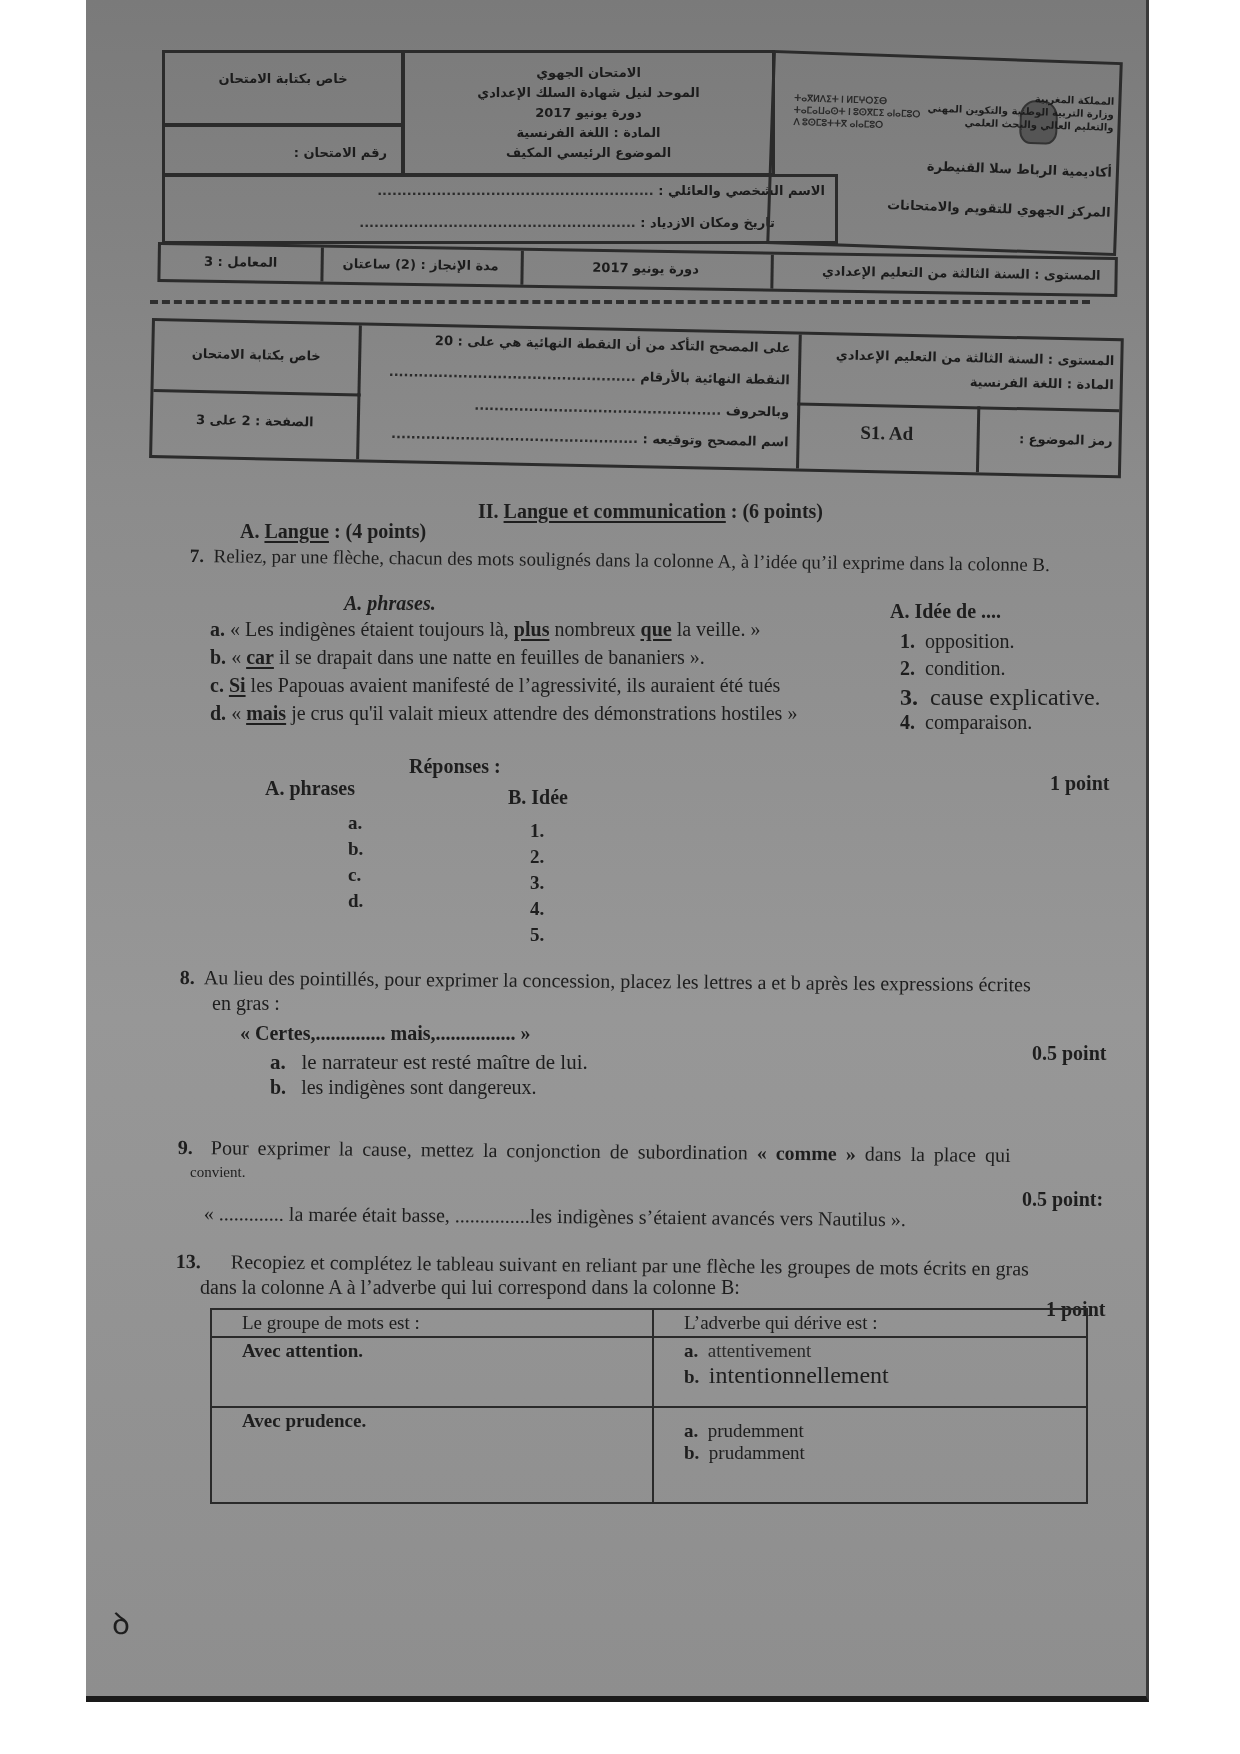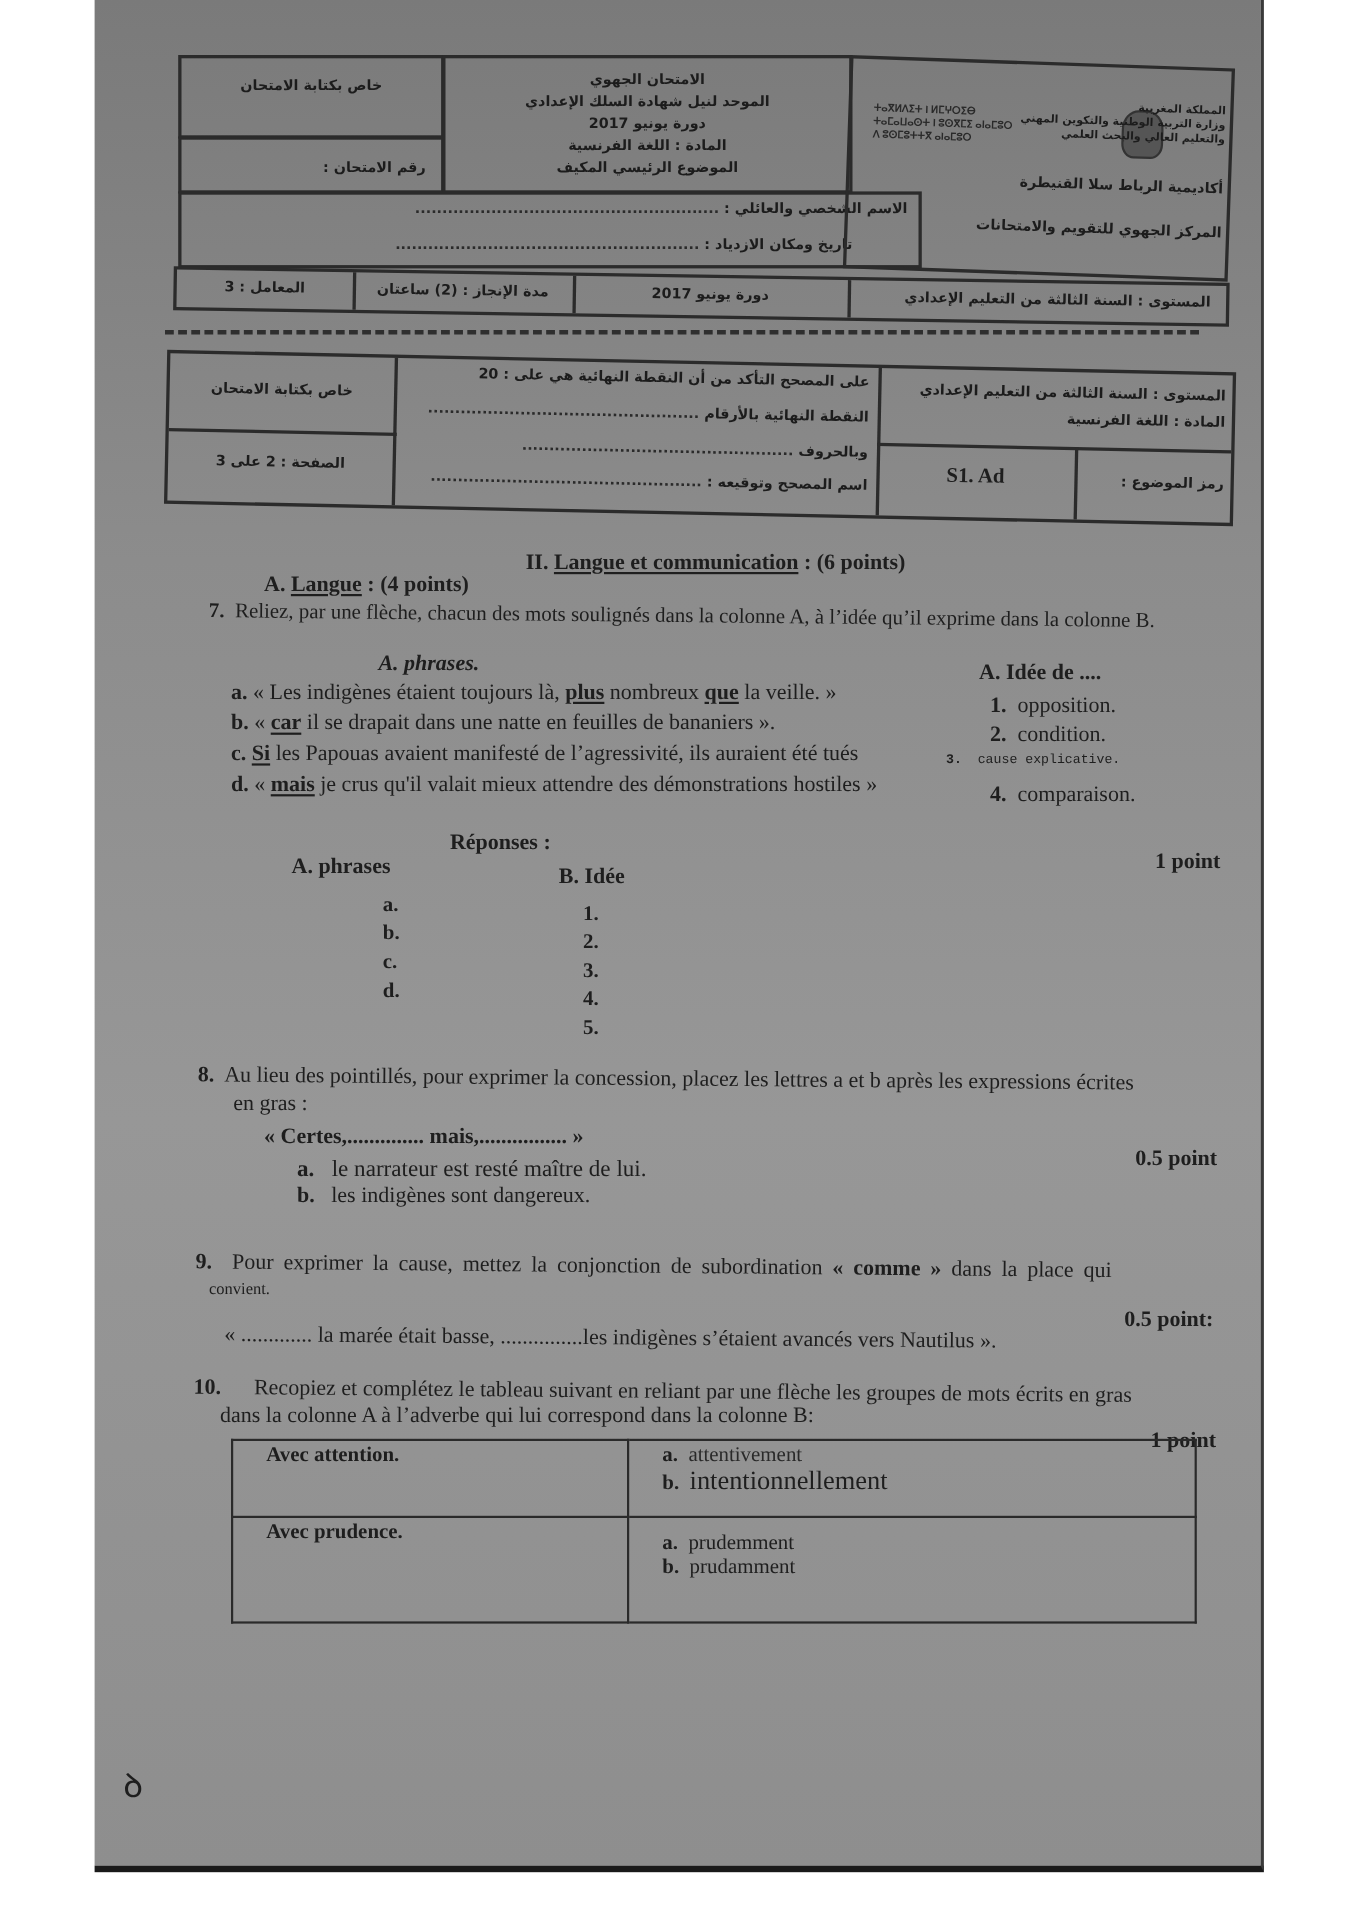--- a/index.html
+++ b/index.html
@@ -129,21 +129,21 @@
 </div>
 <div class="t" style="left:210px;top:674px;font-size:20px;">
   <span class="b">c.</span> <span class="b u">Si</span><span> les Papouas avaient manifesté de l’agressivité, ils auraient été tués</span>
 </div>
 <div class="t" style="left:210px;top:702px;font-size:20px;">
   <span class="b">d.</span> <span>« </span><span class="b u">mais</span><span> je crus qu'il valait mieux attendre des démonstrations hostiles »</span>
 </div>
 
 <div class="t" style="left:900px;top:630px;font-size:20px;"><span class="b">1.</span>&nbsp; <span>opposition.</span></div>
 <div class="t" style="left:900px;top:657px;font-size:20px;"><span class="b">2.</span>&nbsp; <span>condition.</span></div>
-<div class="t" style="left:860px;top:684px;font-size:12px;font-family:Liberation Mono, monospace;"><span class="b">3.</span>&nbsp; <span>cause explicative.</span></div>
+<div class="t" style="left:900px;top:684px;font-size:24px;"><span class="b">3.</span>&nbsp; <span>cause explicative.</span></div>
 <div class="t" style="left:900px;top:711px;font-size:20px;"><span class="b">4.</span>&nbsp; <span>comparaison.</span></div>
 
 <div class="t hdr" style="left:409px;top:755px;">Réponses :</div>
 <div class="t hdr" style="left:265px;top:777px;">A.  phrases</div>
 <div class="t hdr" style="left:508px;top:786px;">B. Idée</div>
 <div class="t hdr" style="left:1050px;top:772px;">1 point</div>
 
 <div class="abs b" style="left:348px;top:810px;font-size:19px;line-height:26px;">
   <div>a.</div>
   <div>b.</div>
@@ -168,27 +168,31 @@
 <div class="t" style="left:270px;top:1076px;font-size:20px;"><span class="b">b.</span>&nbsp;&nbsp; <span>les indigènes sont dangereux.</span></div>
 
 <div class="t" style="left:178px;top:1136px;font-size:20px;word-spacing:4px;transform:rotate(0.55deg);transform-origin:left top;">
   <span class="b">9.</span>&nbsp; <span>Pour exprimer la cause, mettez la conjonction de subordination  </span><span class="b">« comme »</span><span>  dans la place qui</span>
 </div>
 <div class="t" style="left:190px;top:1164px;font-size:15px;">convient.</div>
 <div class="t hdr" style="left:1022px;top:1188px;">0.5 point:</div>
 <div class="t" style="left:204px;top:1202px;font-size:20px;transform:rotate(0.5deg);transform-origin:left top;">« ............. la marée était basse, ...............les indigènes s’étaient avancés vers Nautilus ».</div>
 
 <div class="t" style="left:176px;top:1250px;font-size:20px;transform:rotate(0.5deg);transform-origin:left top;">
-  <span class="b">10.</span>&nbsp;&nbsp;&nbsp;&nbsp;&nbsp; <span>Recopiez et complétez le tableau suivant en reliant par une flèche les groupes de mots écrits en gras</span>
+  <span class="b">13.</span>&nbsp;&nbsp;&nbsp;&nbsp;&nbsp; <span>Recopiez et complétez le tableau suivant en reliant par une flèche les groupes de mots écrits en gras</span>
 </div>
 <div class="t" style="left:200px;top:1276px;font-size:20px;">dans la colonne A à l’adverbe qui lui correspond dans la colonne B:</div>
 <div class="t hdr" style="left:1046px;top:1298px;">1 point</div>
 
 <table class="q10">
   <tbody>
+      <tr>
+    <td style="width:380px;padding-left:30px;">Le groupe de mots est :</td>
+    <td>L’adverbe qui dérive est :</td>
+  </tr>
   <tr style="height:70px;">
     <td class="b">Avec attention.</td>
     <td>
       <div><span class="b">a.</span>&nbsp; <span class="sub" style="font-family:'Liberation Serif',serif;font-size:19px;">attentivement</span></div>
       <div><span class="b">b.</span>&nbsp; <span style="font-size:24px;">intentionnellement</span></div>
     </td>
   </tr>
   <tr style="height:96px;">
     <td class="b">Avec prudence.</td>
     <td style="padding-top:12px;">

